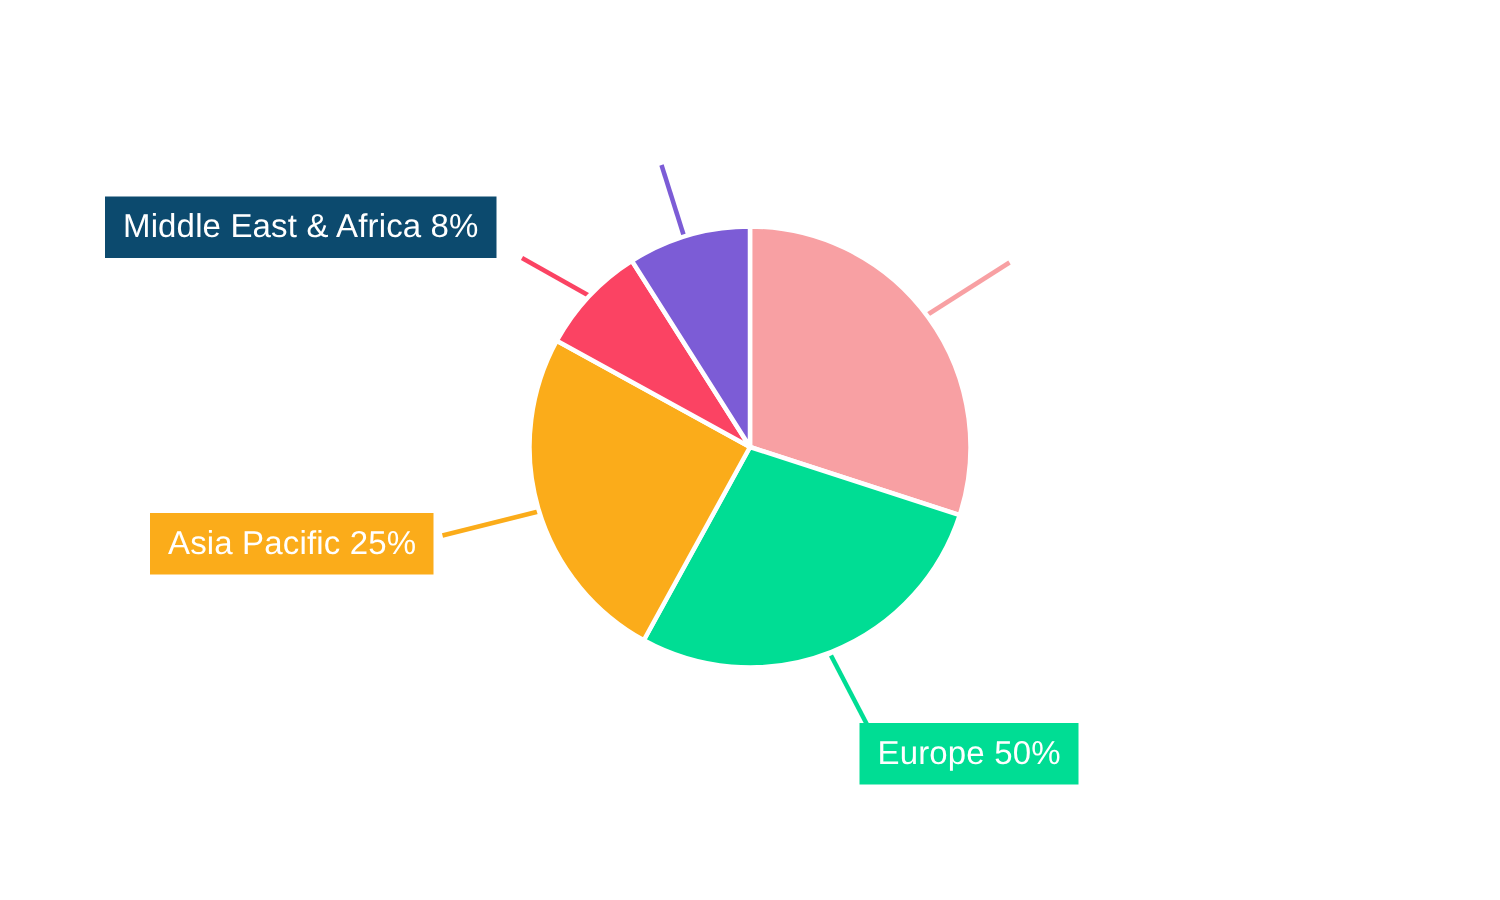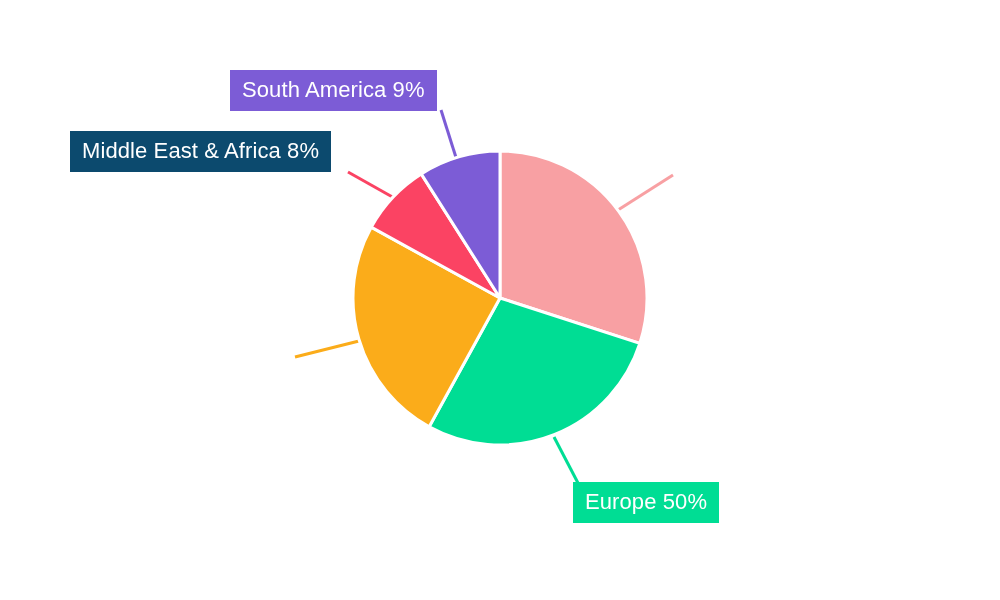--- a/index.html
+++ b/index.html
@@ -73,22 +73,22 @@
         <path class="pie-slice" d="M 500 298 L 421.23 173.88 A 147 147 0 0 1 500.00 151.00 Z" fill="#7C5CD6"></path>
       </g>
 
   </svg>
 
 
   <div class="slice-label" style="left:573px; top:482px; background:#00DD94;">
     <span>Europe 50%</span>
   </div>
 
+  <div class="slice-label" style="left:100px; top:342px; background:#FBAC1A;">
+    <span>Asia Pacific 25%</span>
+  </div>
 
   <div class="slice-label" style="left:70px; top:131px; background:#0c4a6e;">
     <span>Middle East &amp; Africa 8%</span>
   </div>
 
-  <div class="slice-label" style="left:230px; top:70px; background:#7C5CD6;">
-    <span>South America 9%</span>
-  </div>
 
 </div>
 
 </body></html>

